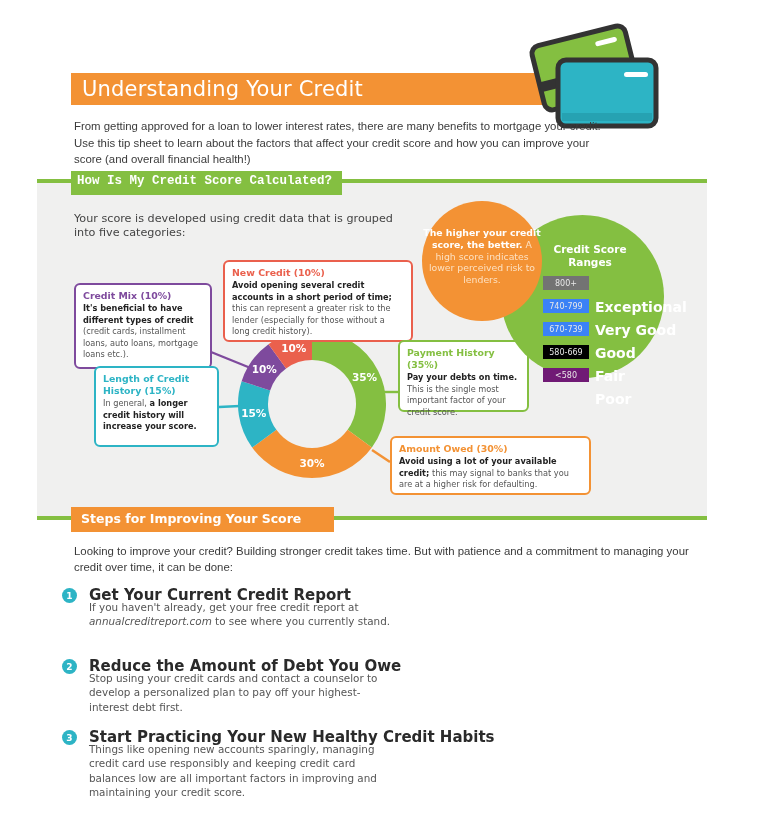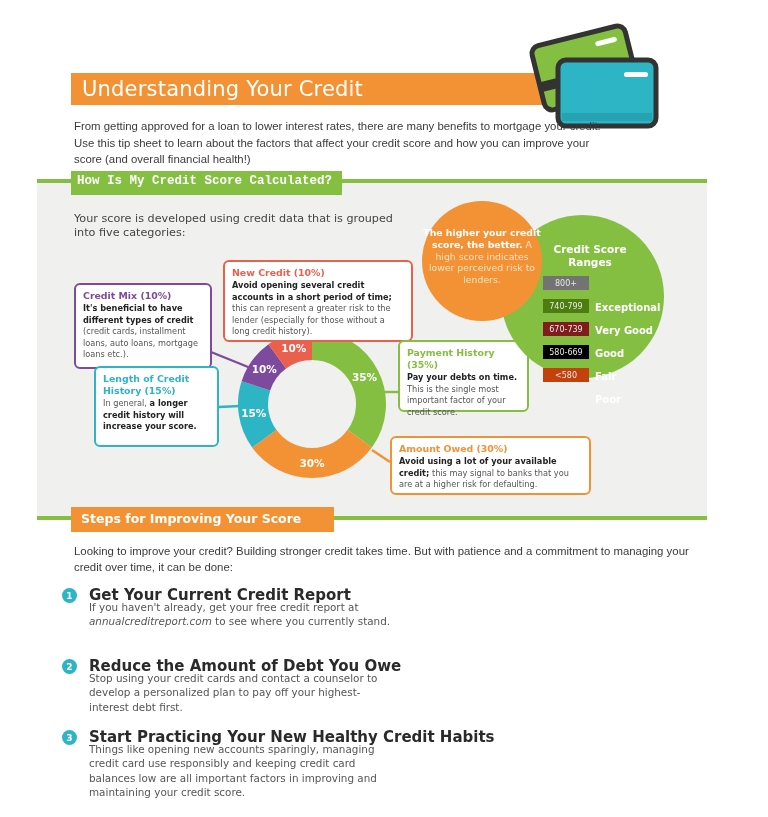--- a/index.html
+++ b/index.html
@@ -43,21 +43,21 @@
 
   .donut { left: 232px; top: 324px; width: 160px; height: 160px; }
   .connectors { left: 0; top: 0; width: 768px; height: 817px; pointer-events: none; }
 
   .orange-circle { left: 422px; top: 201px; width: 120px; height: 120px; border-radius: 50%; background: #f39234; color: #fde1c2; text-align: center; font-size: 9.3px; line-height: 11.8px; padding-top: 26px; }
   .orange-circle b { color: #fff; }
   .green-circle { left: 501px; top: 215px; width: 163px; height: 163px; border-radius: 50%; background: #84bf41; }
   .gc-title { left: 540px; top: 243px; width: 100px; text-align: center; font-weight: bold; font-size: 10.5px; line-height: 13px; color: #fff; }
   .range-row { position: absolute; left: 543px; height: 14px; display: flex; align-items: center; }
   .range-badge { width: 46px; height: 14px; font-size: 8px; color: #e8e8e8; display: flex; align-items: center; justify-content: center; }
-  .range-label { margin-left: 6px; font-size: 10px; color: #fff; font-weight: bold; white-space: nowrap; margin-top: 48px; }
+  .range-label { margin-left: 6px; font-size: 14px; color: #fff; font-weight: bold; white-space: nowrap; margin-top: 48px; }
 
   
   .sec2-line { left: 37px; top: 516px; width: 670px; height: 4px; background: #84bf41; }
   .sec2-tab { left: 71px; top: 507px; width: 263px; height: 25px; background: #f39234; }
   .sec2-tab-text { left: 81px; top: 511px; font-size: 12.5px; font-weight: bold; color: #fff; white-space: nowrap; }
 
   .sec2-intro { left: 74px; top: 543px; width: 620px; font-size: 11.4px; line-height: 16px; color: #3a3a3a; font-family: "Liberation Sans", sans-serif; }
 
   .step { position: absolute; left: 62px; width: 360px; }
   .step-num { position: absolute; left: 0; top: 2px; width: 15px; height: 15px; border-radius: 50%; background: #2db4c5; color: #fff; font-size: 9px; font-weight: bold; display: flex; align-items: center; justify-content: center; }
@@ -145,33 +145,33 @@
 <div class="abs orange-circle">
   <b>The higher your credit score, the better.</b><span> A high score indicates lower perceived risk to lenders.</span>
 </div>
 <div class="abs gc-title">Credit Score Ranges</div>
 
 <div class="range-row" style="top:276px">
   <div class="range-badge" style="background:#737373">800+</div>
   <div class="range-label">Exceptional</div>
 </div>
 <div class="range-row" style="top:299px">
-  <div class="range-badge" style="background:#4d7c0f">740-799</div>
+  <div class="range-badge" style="background:#3b82f6">740-799</div>
   <div class="range-label">Very Good</div>
 </div>
 <div class="range-row" style="top:322px">
-  <div class="range-badge" style="background:#7f1d1d">670-739</div>
+  <div class="range-badge" style="background:#3b82f6">670-739</div>
   <div class="range-label">Good</div>
 </div>
 <div class="range-row" style="top:345px">
   <div class="range-badge" style="background:#000000">580-669</div>
   <div class="range-label">Fair</div>
 </div>
 <div class="range-row" style="top:368px">
-  <div class="range-badge" style="background:#c2410c">&lt;580</div>
+  <div class="range-badge" style="background:#701a75">&lt;580</div>
   <div class="range-label">Poor</div>
 </div>
 
 <div class="abs sec2-line"></div>
 <div class="abs sec2-tab"></div>
 <div class="abs sec2-tab-text">Steps for Improving Your Score</div>
 
 <div class="abs sec2-intro">Looking to improve your credit?  Building stronger credit takes time.  But with patience and a commitment to managing your credit over time, it can be done:</div>
 
 <div class="step" style="top:586px; height:60px">

